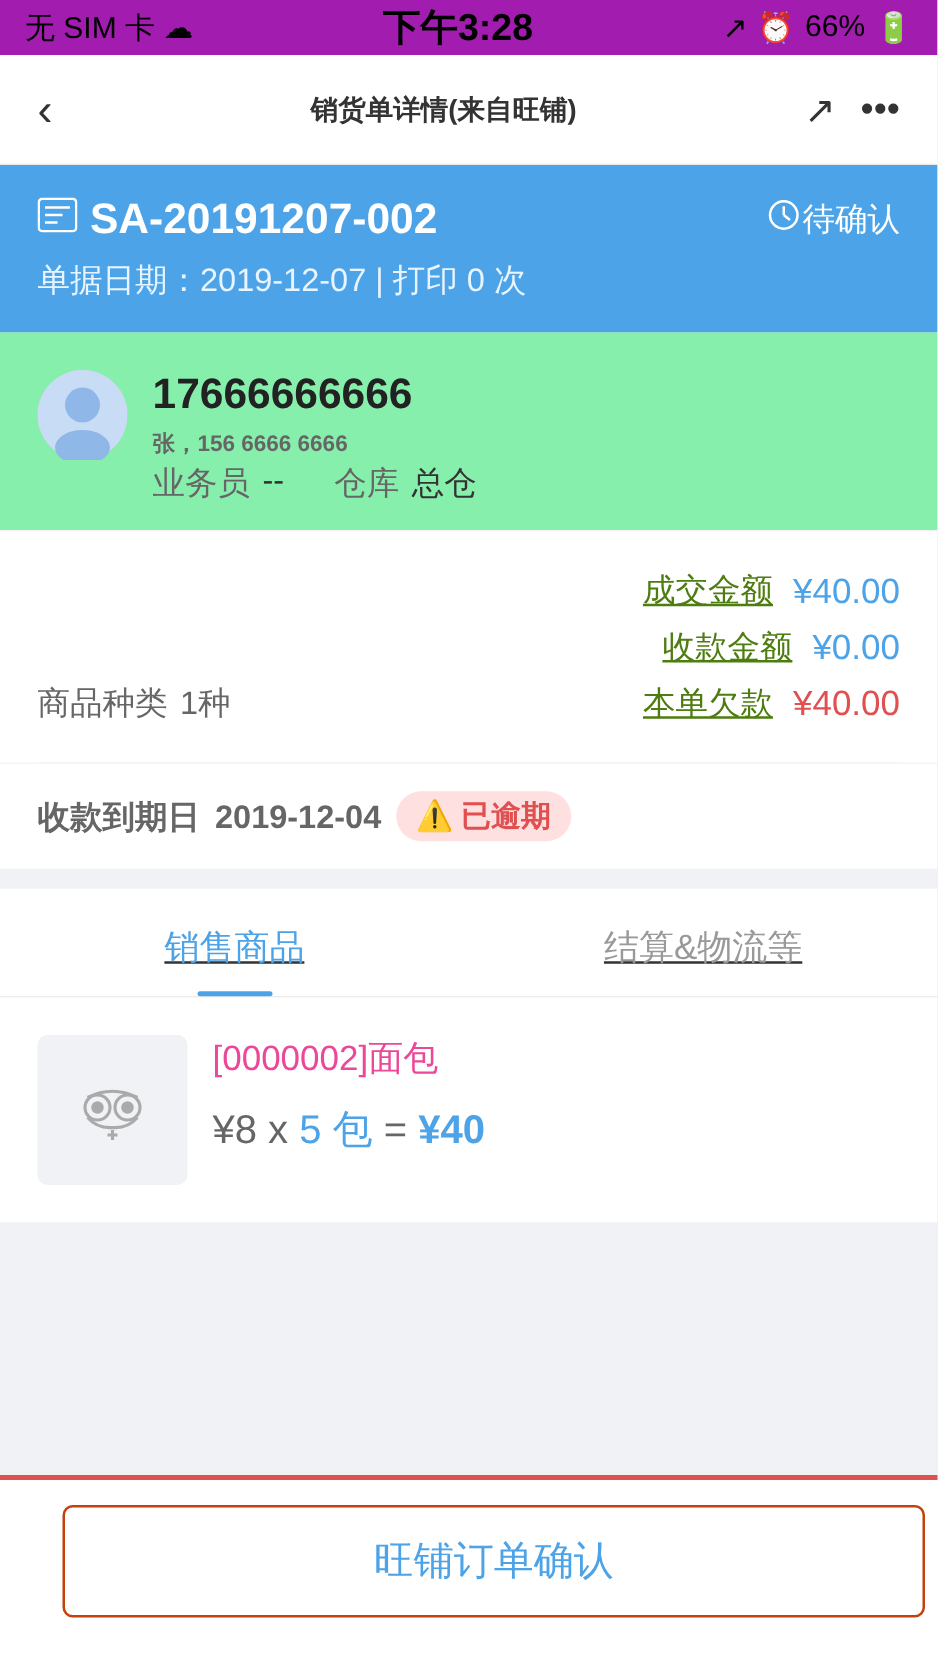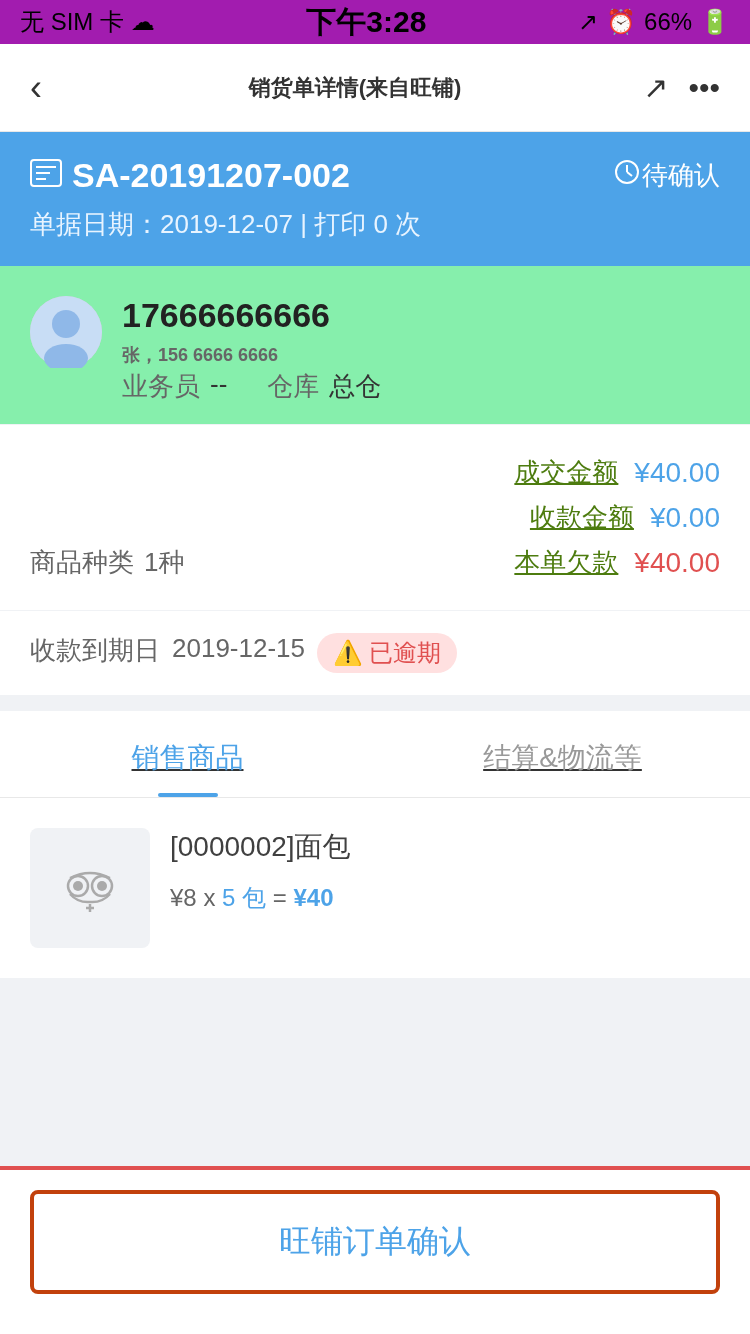--- a/index.html
+++ b/index.html
@@ -180,22 +180,23 @@
     .amount-value-blue { color: #4da3e8; font-size: 28px; font-weight: 500; }
     .amount-value-red { color: #e05050; font-size: 28px; font-weight: 500; }
 
     
     .due-date-section {
       background: #fff;
       padding: 22px 30px;
       font-size: 26px;
       color: #666;
       display: flex;
-      align-items: flex-start;
+      align-items: center;
       gap: 12px;
+      font-weight: bold;
     }
     .overdue-badge {
       background: #ffe0e0;
       color: #e05050;
       border-radius: 20px;
       padding: 4px 16px;
       font-size: 24px;
       display: flex;
       align-items: center;
       gap: 6px;
@@ -249,26 +250,26 @@
       display: flex;
       align-items: center;
       justify-content: center;
       flex-shrink: 0;
       flex-direction: column;
       gap: 4px;
     }
     .product-info { flex: 1; }
     .product-name {
       font-size: 28px;
-      color: #404040;
+      color: #ec4899;
       font-weight: 500;
       margin-bottom: 16px;
     }
     .product-price {
-      font-size: 24px;
+      font-size: 32px;
       color: #666;
     }
     .price-highlight { color: #4da3e8; }
     .price-qty { color: #4da3e8; }
     .price-total { color: #4da3e8; font-weight: 600; }
 
     
     .bottom-area {
       background: #f0f2f5;
       flex: 1;
@@ -280,30 +281,31 @@
       position: fixed;
       bottom: 0;
       left: 0;
       width: 750px;
       background: #fff;
       padding: 20px 30px 40px;
       border-top: 4px solid #e05050;
     }
     .confirm-button {
       width: 100%;
-      height: 104px;
-      background: #fff;
-      border: 4px solid #c2410c;
+      height: 90px;
+      background: #fff;
+      border: 2px solid #c2410c;
       border-radius: 8px;
       font-size: 32px;
       color: #4da3e8;
       cursor: pointer;
       display: flex;
       align-items: center;
       justify-content: center;
+      margin-left: 20px;
     }
   </style>
 </head>
 <body>
 
 <div class="status-bar">
   <div class="status-left">
     <span>无 SIM 卡 ☁</span>
   </div>
   <div class="status-center">下午3:28</div>
@@ -395,21 +397,21 @@
       <span class="amount-label">本单欠款</span>
       <span class="amount-value-red">¥40.00</span>
     </div>
   </div>
 </div>
 
 <div class="divider"></div>
 
 <div class="due-date-section">
   <span>收款到期日</span>
-  <span>2019-12-15</span>
+  <span>2019-12-04</span>
   <span class="overdue-badge">
     <span>⚠️</span>
     <span>已逾期</span>
   </span>
 </div>
 
 <div class="section-divider"></div>
 
 <div class="tabs-section">
   <div class="tab tab-active">

